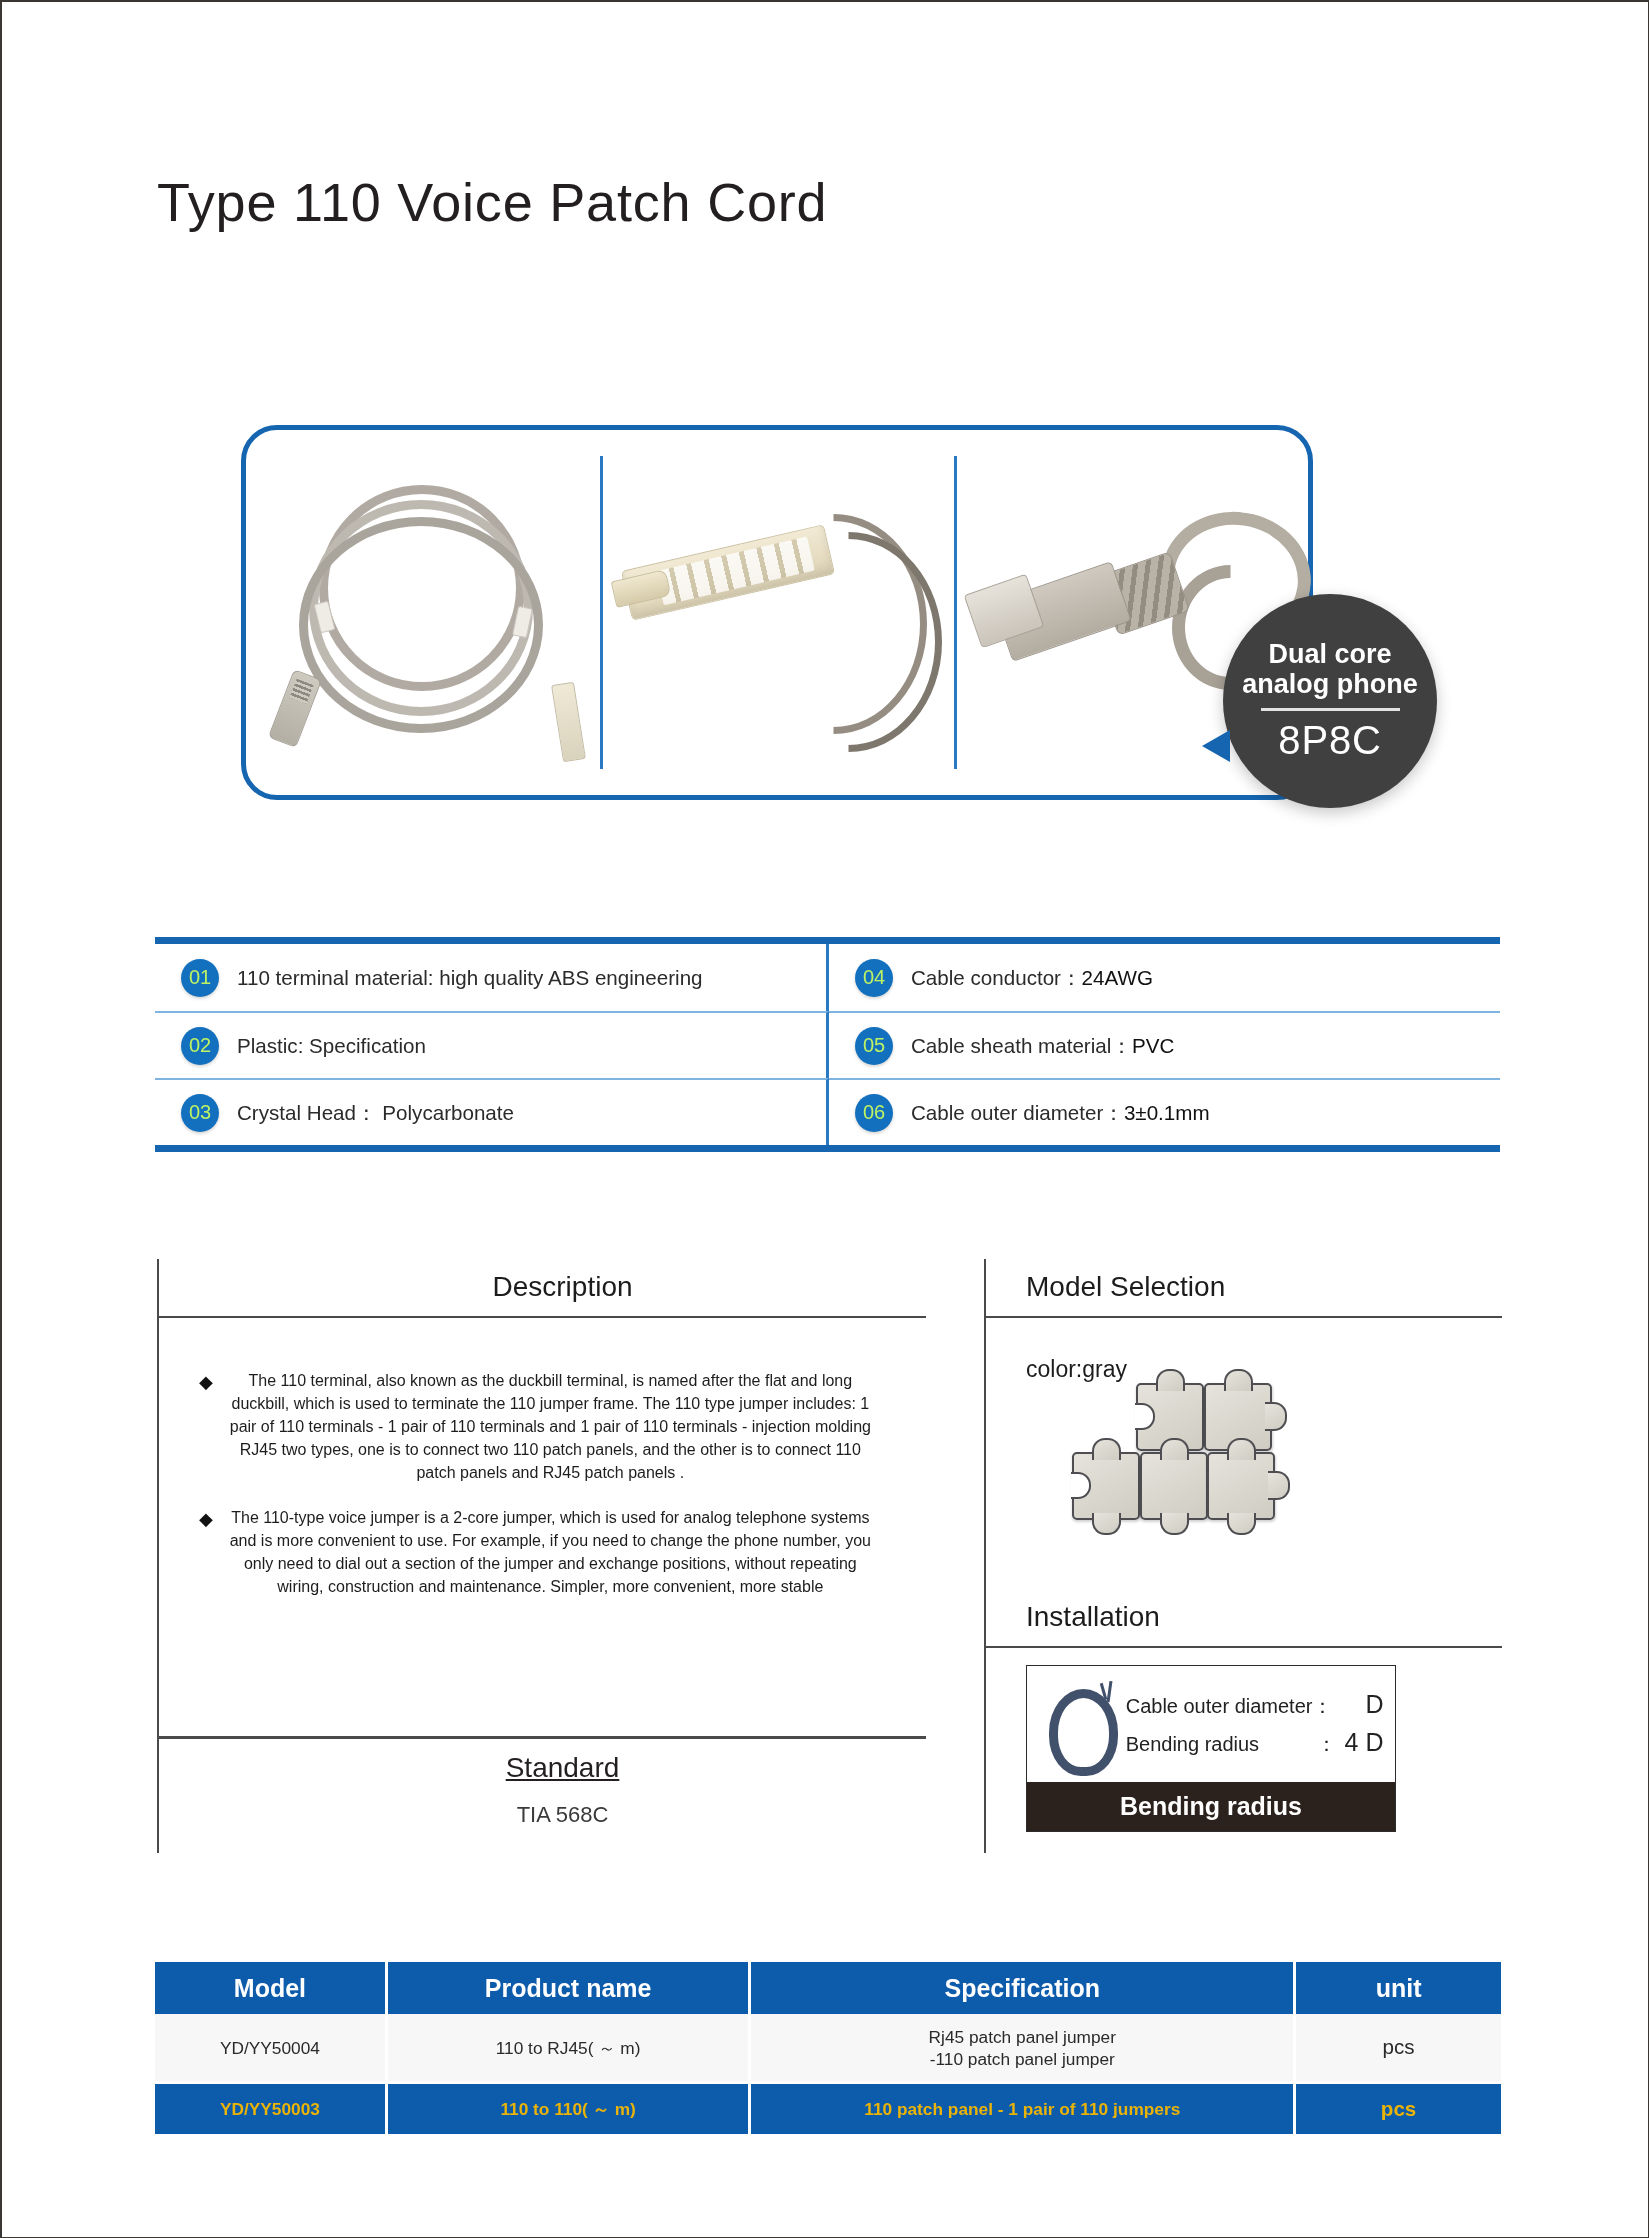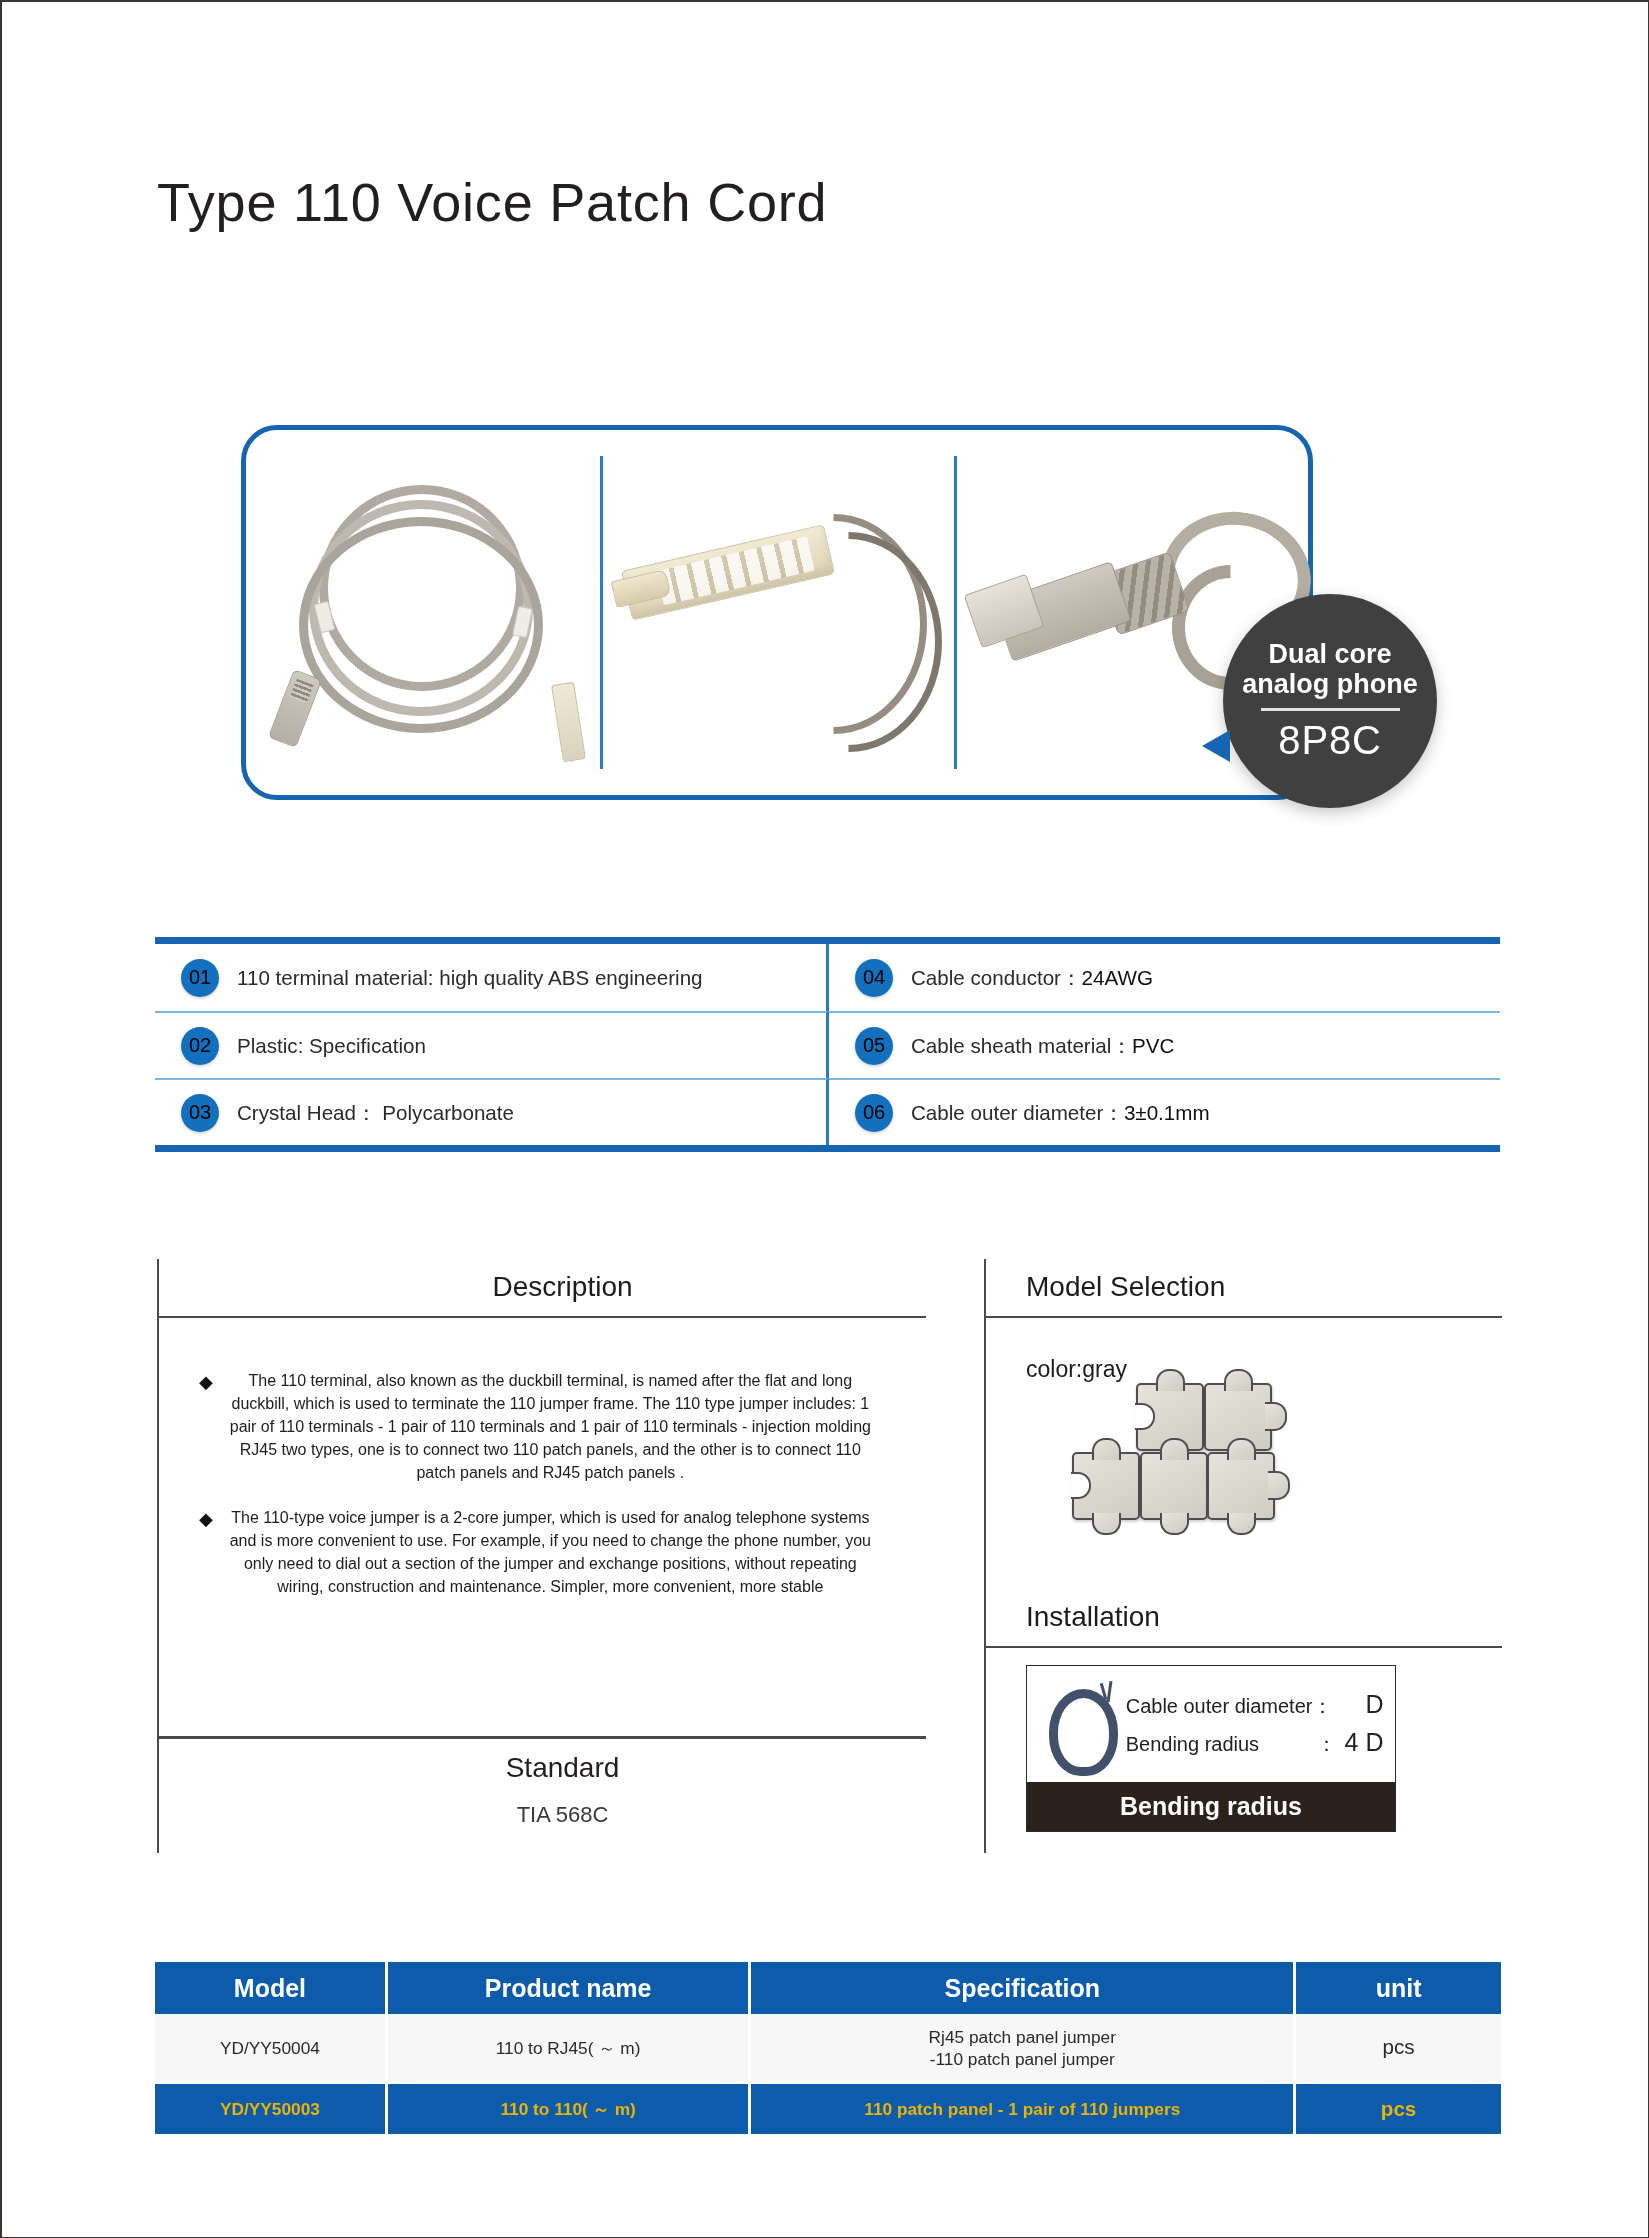--- a/index.html
+++ b/index.html
@@ -51,35 +51,35 @@
   .badge .l1{font-size:27px;font-weight:bold;line-height:1.12;text-align:center;}
   .badge .hr{width:139px;height:2.5px;background:rgba(255,255,255,.85);margin:9px 0 7.4px;}
   .badge .l2{font-size:40px;letter-spacing:0.8px;}
 
   
   .specs{position:absolute;left:153px;top:935px;width:1345px;border-top:7.4px solid #1565b0;border-bottom:7.4px solid #1565b0;box-sizing:border-box;}
   .specrow{display:flex;}
   .speccol{flex:1;display:flex;align-items:center;height:67px;box-sizing:border-box;padding-left:26px;}
   .speccol:first-child{border-right:3.3px solid #2a79c4;}
   .specrow + .specrow .speccol{border-top:2.5px solid #7fb3e0;}
-  .num{width:38px;height:38px;min-width:38px;border-radius:50%;background:#1270be;color:#000000;font-size:20px;display:flex;align-items:center;justify-content:center;margin-right:18px;box-shadow:0 1.6px 3.3px rgba(0,0,0,.18);}
+  .num{width:38px;height:38px;min-width:38px;border-radius:50%;background:#1270be;color:#bef264;font-size:20px;display:flex;align-items:center;justify-content:center;margin-right:18px;box-shadow:0 1.6px 3.3px rgba(0,0,0,.18);}
   .spectext{font-size:20.6px;color:#2b2b2b;}
   .spectext .val{color:#111;}
 
   
   .panelL{position:absolute;left:155px;top:1257px;width:769px;height:594px;border-left:2.5px solid #4a4a4a;box-sizing:border-box;text-align:center;}
   .panelR{position:absolute;left:982px;top:1257px;width:518px;height:594px;border-left:2.5px solid #4a4a4a;box-sizing:border-box;}
   .phead{font-size:28px;color:#1c1c1c;padding:11.5px 0 13px 40px;}
   .prule{height:2.5px;background:#4a4a4a;}
   .bullets{padding:51px 33px 0 40px;}
   .bullet{display:flex;margin-bottom:21.4px;}
   .bullet .dot{font-size:18px;line-height:1.5;margin-right:11.5px;color:#111;}
   .bullet p{margin:0;font-size:16px;line-height:1.44;color:#1d1d1d;max-width:652px;}
   .stdwrap{position:absolute;left:0;right:0;bottom:0;}
-  .stdhead{font-size:28px;padding:13px 0 8.2px 40px;}
+  .stdhead{font-size:28px;padding:13px 0 8.2px 40px;text-decoration:underline;}
   .stdval{font-size:22px;color:#3a3a3a;padding:10px 0 25px 40px;}
 
   .colorlbl{font-size:23px;padding:38px 0 0 40px;color:#1c1c1c;}
   .puzzle{position:absolute;left:86px;top:124px;width:247px;height:148px;}
   .pz{position:absolute;width:64px;height:64px;background:linear-gradient(150deg,#e6e3dc,#cfccc3);border:2.5px solid #4e4e52;border-radius:5px;box-shadow:0.8px 1.6px 2.5px rgba(0,0,0,.18);}
   .pz .knobT{position:absolute;left:18px;top:-16.5px;width:25px;height:20px;background:inherit;border:2.5px solid #4e4e52;border-bottom:none;border-radius:13px 13px 0 0;}
   .pz .knobR{position:absolute;right:-17.3px;top:16.5px;width:20px;height:25px;background:inherit;border:2.5px solid #4e4e52;border-left:none;border-radius:0 13px 13px 0;}
   .pz .holeL{position:absolute;left:-3.3px;top:18px;width:18px;height:23px;background:#fff;border:2.5px solid #4e4e52;border-left:none;border-radius:0 13px 13px 0;}
   .pz .knobB{position:absolute;left:18px;bottom:-16.5px;width:25px;height:20px;background:inherit;border:2.5px solid #4e4e52;border-top:none;border-radius:0 0 13px 13px;}
 

